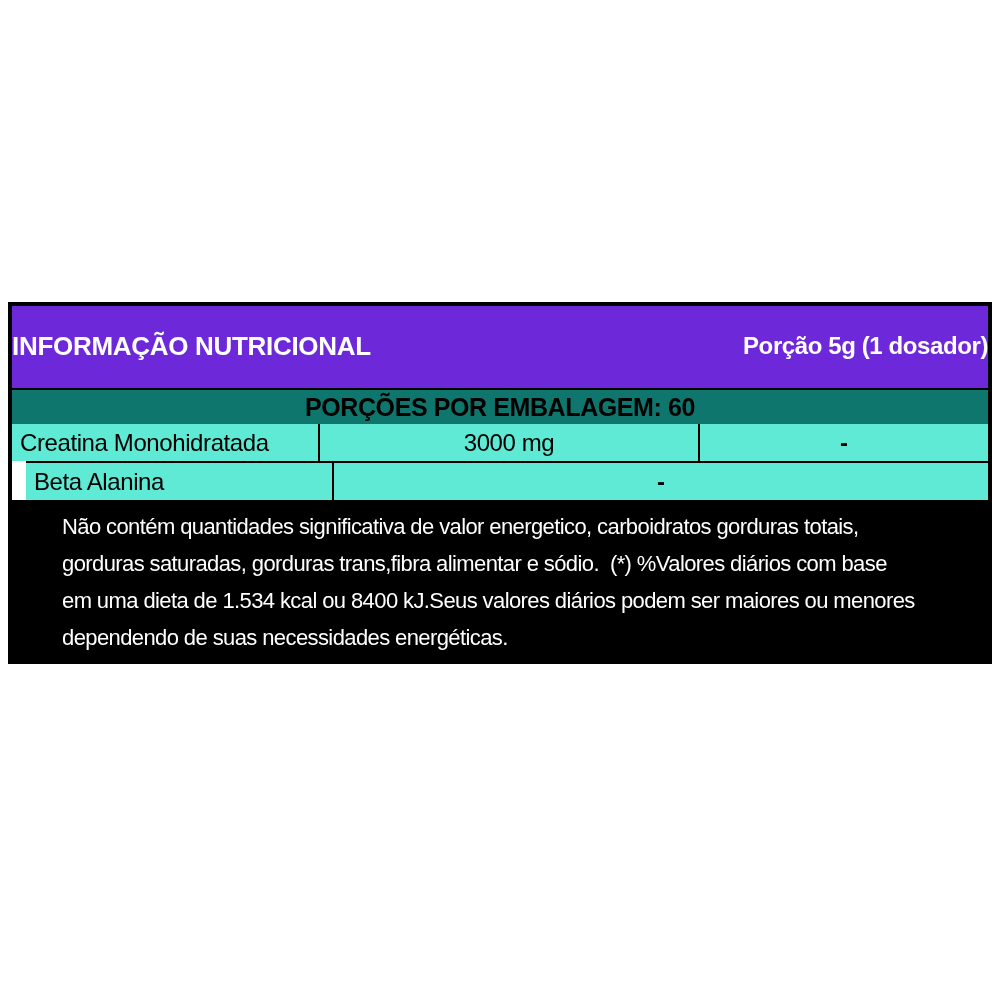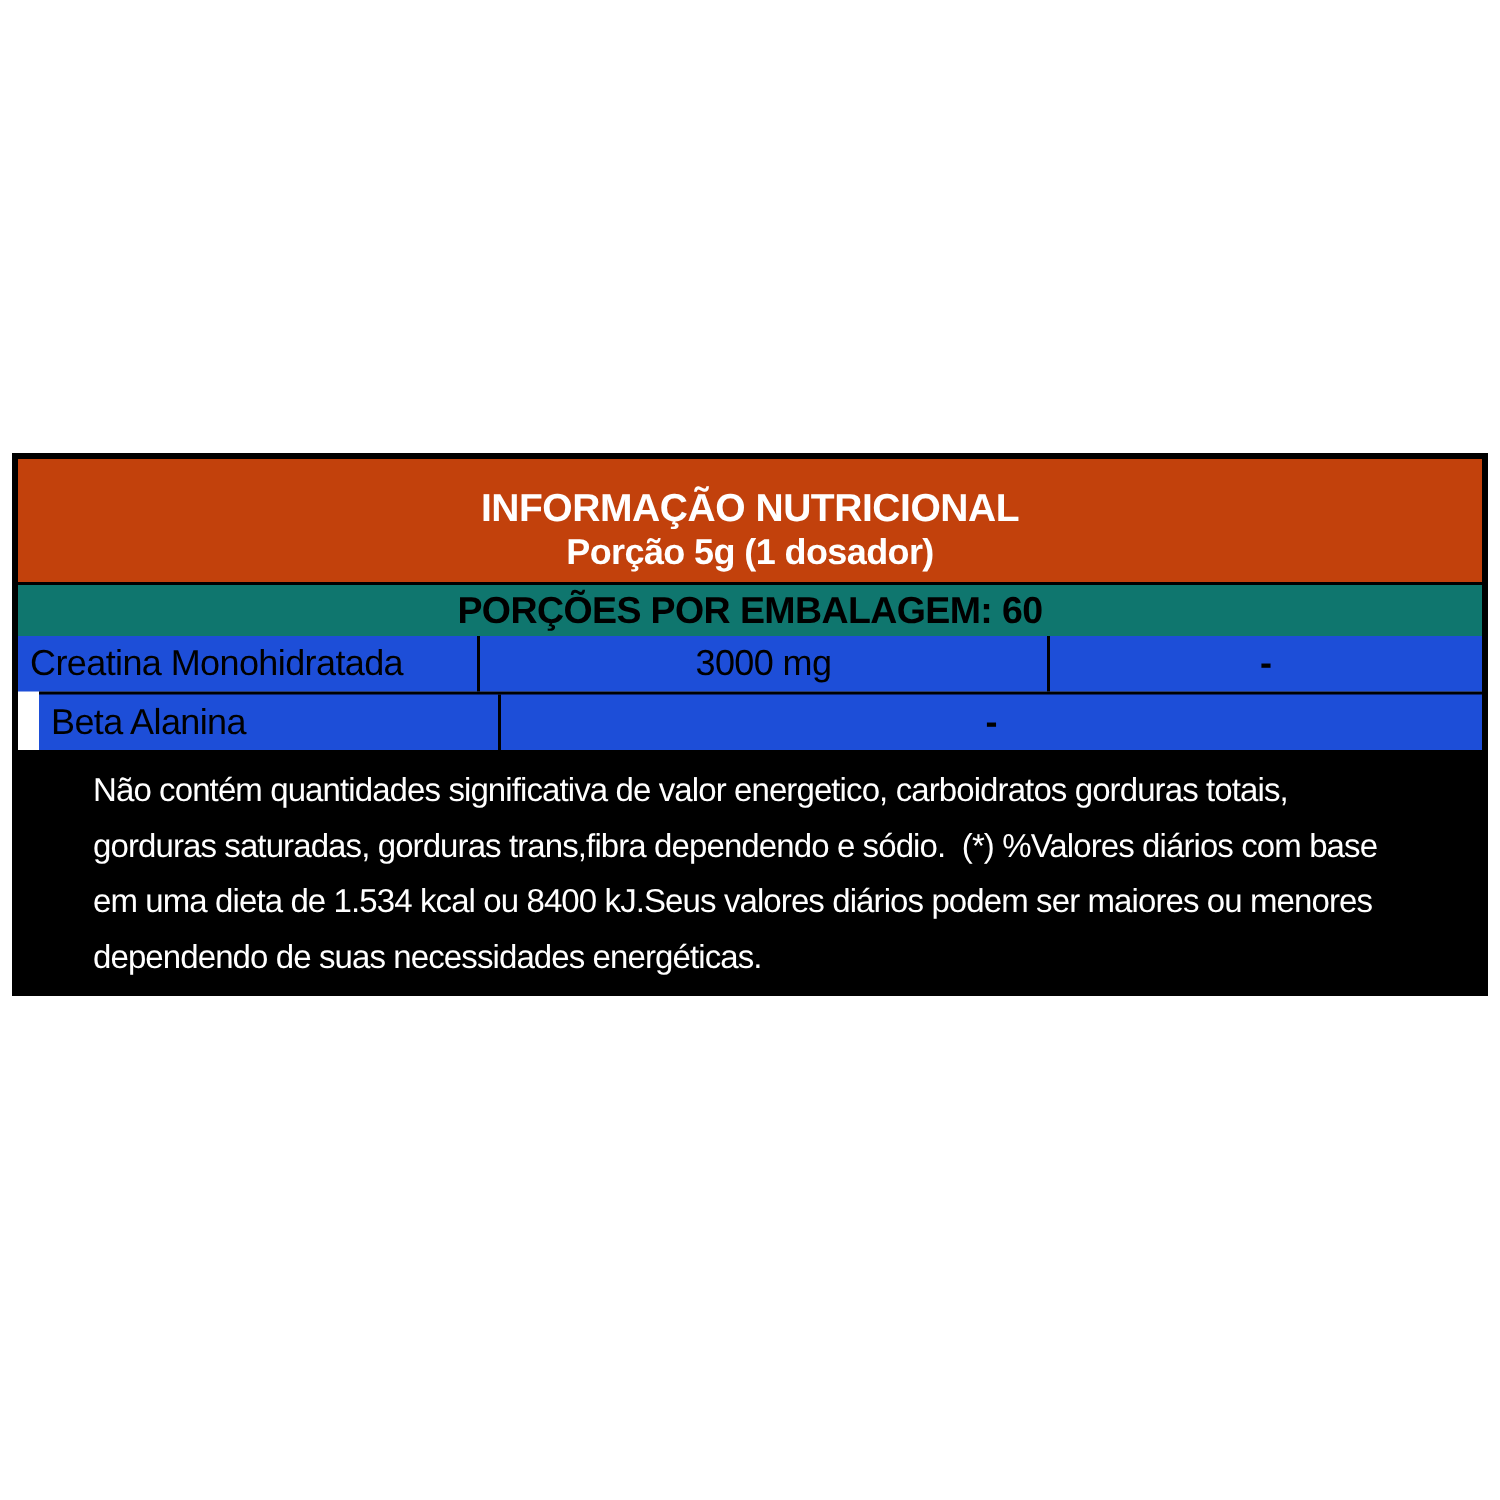--- a/index.html
+++ b/index.html
@@ -22,27 +22,27 @@
     position: absolute;
     left: 8px;
     top: 302px;
     width: 984px;
     border: 4px solid #000000;
     box-sizing: border-box;
     background: #ffffff;
   }
   
   .head {
-    background: #c2410c;
+    background: #6d28d9;
     color: #ffffff;
     height: 76px;
     display: flex;
-    flex-direction: column;
+    flex-direction: row;
     align-items: center;
-    justify-content: flex-end;
+    justify-content: space-between;
     padding: 2px 0 4px 0;
   }
   .head .title {
     font-size: 26px;
     font-weight: 700;
     letter-spacing: -0.3px;
     line-height: 32px;
   }
   .head .serving {
     font-size: 24px;
@@ -63,21 +63,21 @@
     background: #0f766e;
   }
   .row.quantity {
     height: 35px;
     border-bottom: 3px solid #000000;
   }
   
   .drow {
     display: flex;
     height: 37px;
-    background: #1d4ed8;
+    background: #5eead4;
   }
   .drow + .drow { border-top: 2px solid #000000; margin-left: 14px; }
   .drow .c1 {
     width: 308px;
     display: flex;
     align-items: center;
     padding-left: 8px;
     box-sizing: border-box;
     border-right: 2px solid #000000;
     font-size: 24px;
@@ -140,19 +140,19 @@
       <div class="c3">-</div>
     </div>
 
     <div class="drow">
       <div class="c1">Beta Alanina</div>
       <div class="c3">-</div>
     </div>
 
     <div class="foot">
       <div class="fline">Não contém quantidades significativa de valor energetico, carboidratos gorduras totais,</div>
-      <div class="fline">gorduras saturadas, gorduras trans,fibra dependendo e sódio.  (*) %Valores diários com base</div>
+      <div class="fline">gorduras saturadas, gorduras trans,fibra alimentar e sódio.  (*) %Valores diários com base</div>
       <div class="fline">em uma dieta de 1.534 kcal ou 8400 kJ.Seus valores diários podem ser maiores ou menores</div>
       <div class="fline">dependendo de suas necessidades energéticas.</div>
     </div>
 
   </div>
 </div>
 
 </body></html>

